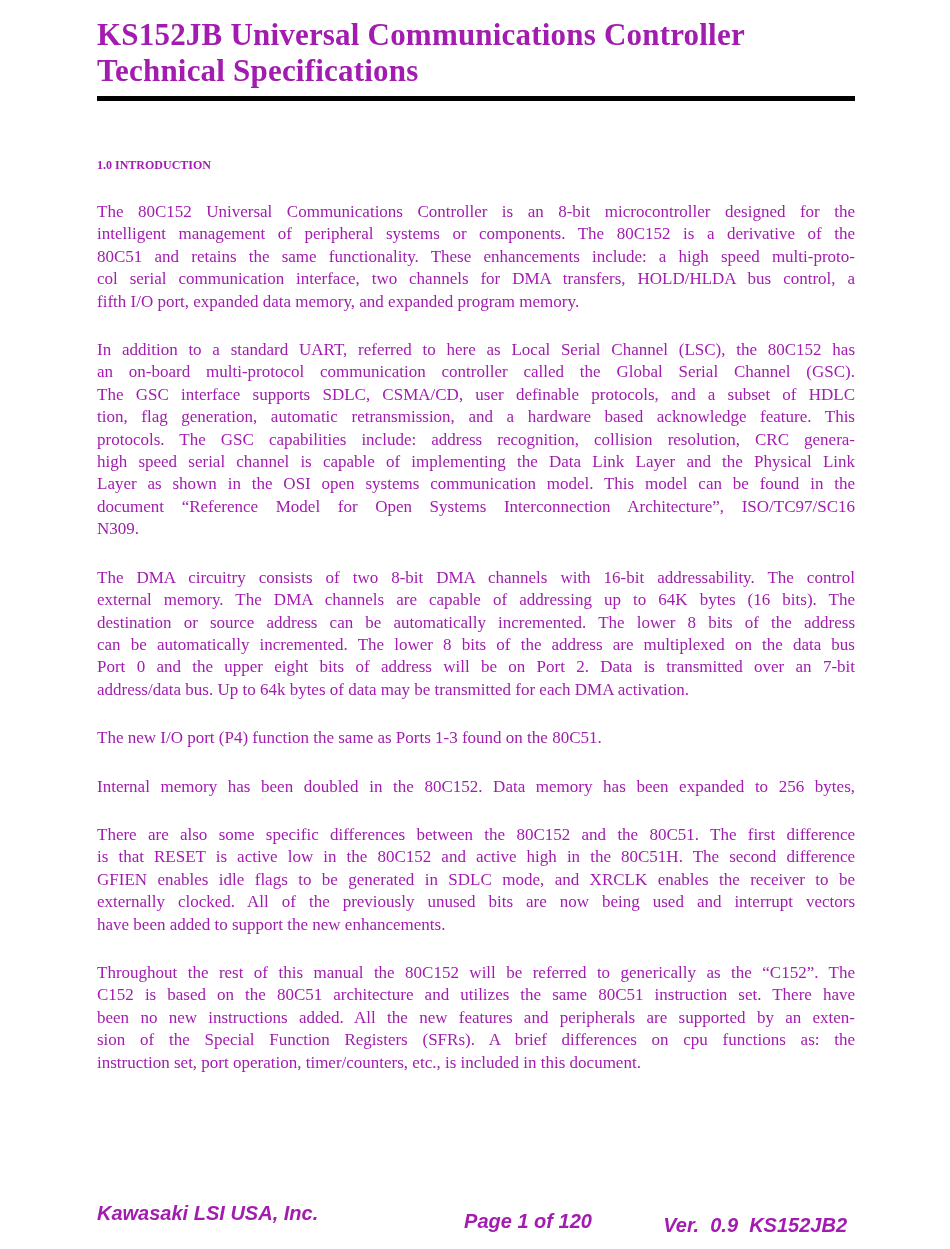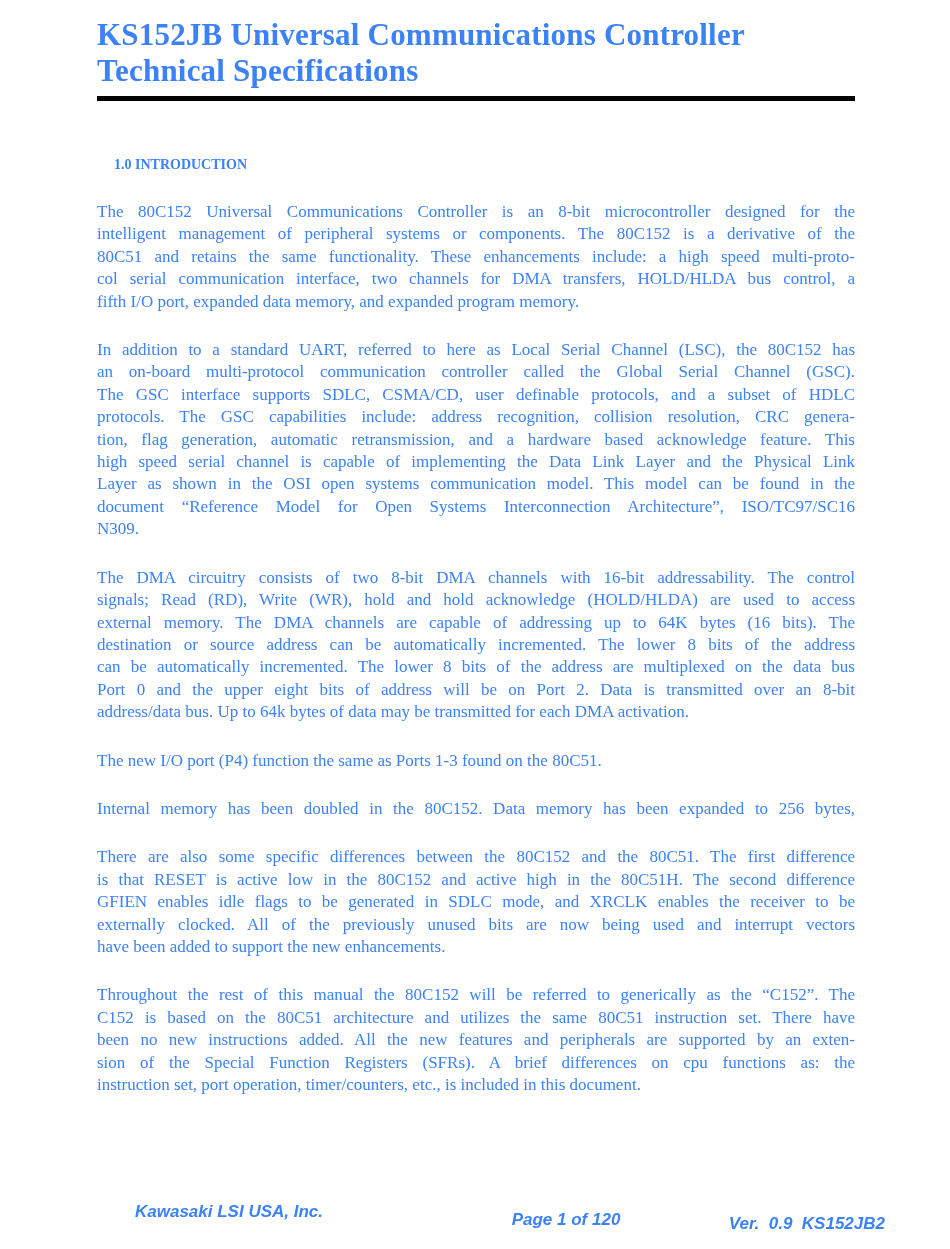--- a/index.html
+++ b/index.html
@@ -5,21 +5,21 @@
   html, body {
     margin: 0;
     padding: 0;
     background: #ffffff;
   }
   .page {
     position: relative;
     width: 950px;
     height: 1249px;
     background: #ffffff;
-    color: #3b82f6;
+    color: #a21caf;
     font-family: "Liberation Serif", "DejaVu Serif", serif;
     overflow: hidden;
   }
   .content {
     position: absolute;
     left: 97px;
     top: 0;
     width: 758px;
   }
   .doc-title {
@@ -31,22 +31,22 @@
     letter-spacing: 0.2px;
     font-family: "Liberation Serif", "DejaVu Serif", serif;
   }
   .header-rule {
     margin-top: 7px;
     height: 5px;
     background: #000000;
     width: 100%;
   }
   .section-heading {
-    margin: 54px 0 26px 17px;
-    font-size: 14px;
+    margin: 54px 0 26px 0;
+    font-size: 12px;
     line-height: 20px;
     font-weight: bold;
   }
   .para {
     margin: 0 0 26px 0;
     font-size: 17px;
   }
   .line {
     line-height: 22.4px;
   }
@@ -55,24 +55,23 @@
     text-align-last: justify;
     -moz-text-align-last: justify;
   }
   .doc-footer {
     position: absolute;
     left: 97px;
     top: 1202px;
     width: 758px;
     height: 24px;
     font-family: "Liberation Sans", "DejaVu Sans", sans-serif;
-    font-size: 17px;
+    font-size: 20px;
     font-weight: bold;
     font-style: italic;
-    margin-left: 38px;
   }
   .footer-company {
     position: absolute;
     left: 0;
     top: 0;
     white-space: pre;
   }
   .footer-page {
     position: absolute;
     left: 431px;
@@ -100,34 +99,33 @@
           <div class="line fill">The 80C152 Universal Communications Controller is an 8-bit microcontroller designed for the</div>
           <div class="line fill">intelligent management of peripheral systems or components. The 80C152 is a derivative of the</div>
           <div class="line fill">80C51 and retains the same functionality. These enhancements include: a high speed multi-proto-</div>
           <div class="line fill">col serial communication interface, two channels for DMA transfers, HOLD/HLDA bus control, a</div>
           <div class="line">fifth I/O port, expanded data memory, and expanded program memory.</div>
         </div>
         <div class="para">
           <div class="line fill">In addition to a standard UART, referred to here as Local Serial Channel (LSC), the 80C152 has</div>
           <div class="line fill">an on-board multi-protocol communication controller called the Global Serial Channel (GSC).</div>
           <div class="line fill">The GSC interface supports SDLC, CSMA/CD, user definable protocols, and a subset of HDLC</div>
+          <div class="line fill">tion, flag generation, automatic retransmission, and a hardware based acknowledge feature. This</div>
           <div class="line fill">protocols. The GSC capabilities include: address recognition, collision resolution, CRC genera-</div>
-          <div class="line fill">tion, flag generation, automatic retransmission, and a hardware based acknowledge feature. This</div>
           <div class="line fill">high speed serial channel is capable of implementing the Data Link Layer and the Physical Link</div>
           <div class="line fill">Layer as shown in the OSI open systems communication model. This model can be found in the</div>
           <div class="line fill">document “Reference Model for Open Systems Interconnection Architecture”, ISO/TC97/SC16</div>
           <div class="line">N309.</div>
         </div>
         <div class="para">
           <div class="line fill">The DMA circuitry consists of two 8-bit DMA channels with 16-bit addressability. The control</div>
-          <div class="line fill">signals; Read (RD), Write (WR), hold and hold acknowledge (HOLD/HLDA) are used to access</div>
           <div class="line fill">external memory. The DMA channels are capable of addressing up to 64K bytes (16 bits). The</div>
           <div class="line fill">destination or source address can be automatically incremented. The lower 8 bits of the address</div>
           <div class="line fill">can be automatically incremented. The lower 8 bits of the address are multiplexed on the data bus</div>
-          <div class="line fill">Port 0 and the upper eight bits of address will be on Port 2. Data is transmitted over an 8-bit</div>
+          <div class="line fill">Port 0 and the upper eight bits of address will be on Port 2. Data is transmitted over an 7-bit</div>
           <div class="line">address/data bus. Up to 64k bytes of data may be transmitted for each DMA activation.</div>
         </div>
         <div class="para">
           <div class="line">The new I/O port (P4) function the same as Ports 1-3 found on the 80C51.</div>
         </div>
         <div class="para">
           <div class="line fill">Internal memory has been doubled in the 80C152. Data memory has been expanded to 256 bytes,</div>
         </div>
         <div class="para">
           <div class="line fill">There are also some specific differences between the 80C152 and the 80C51. The first difference</div>

